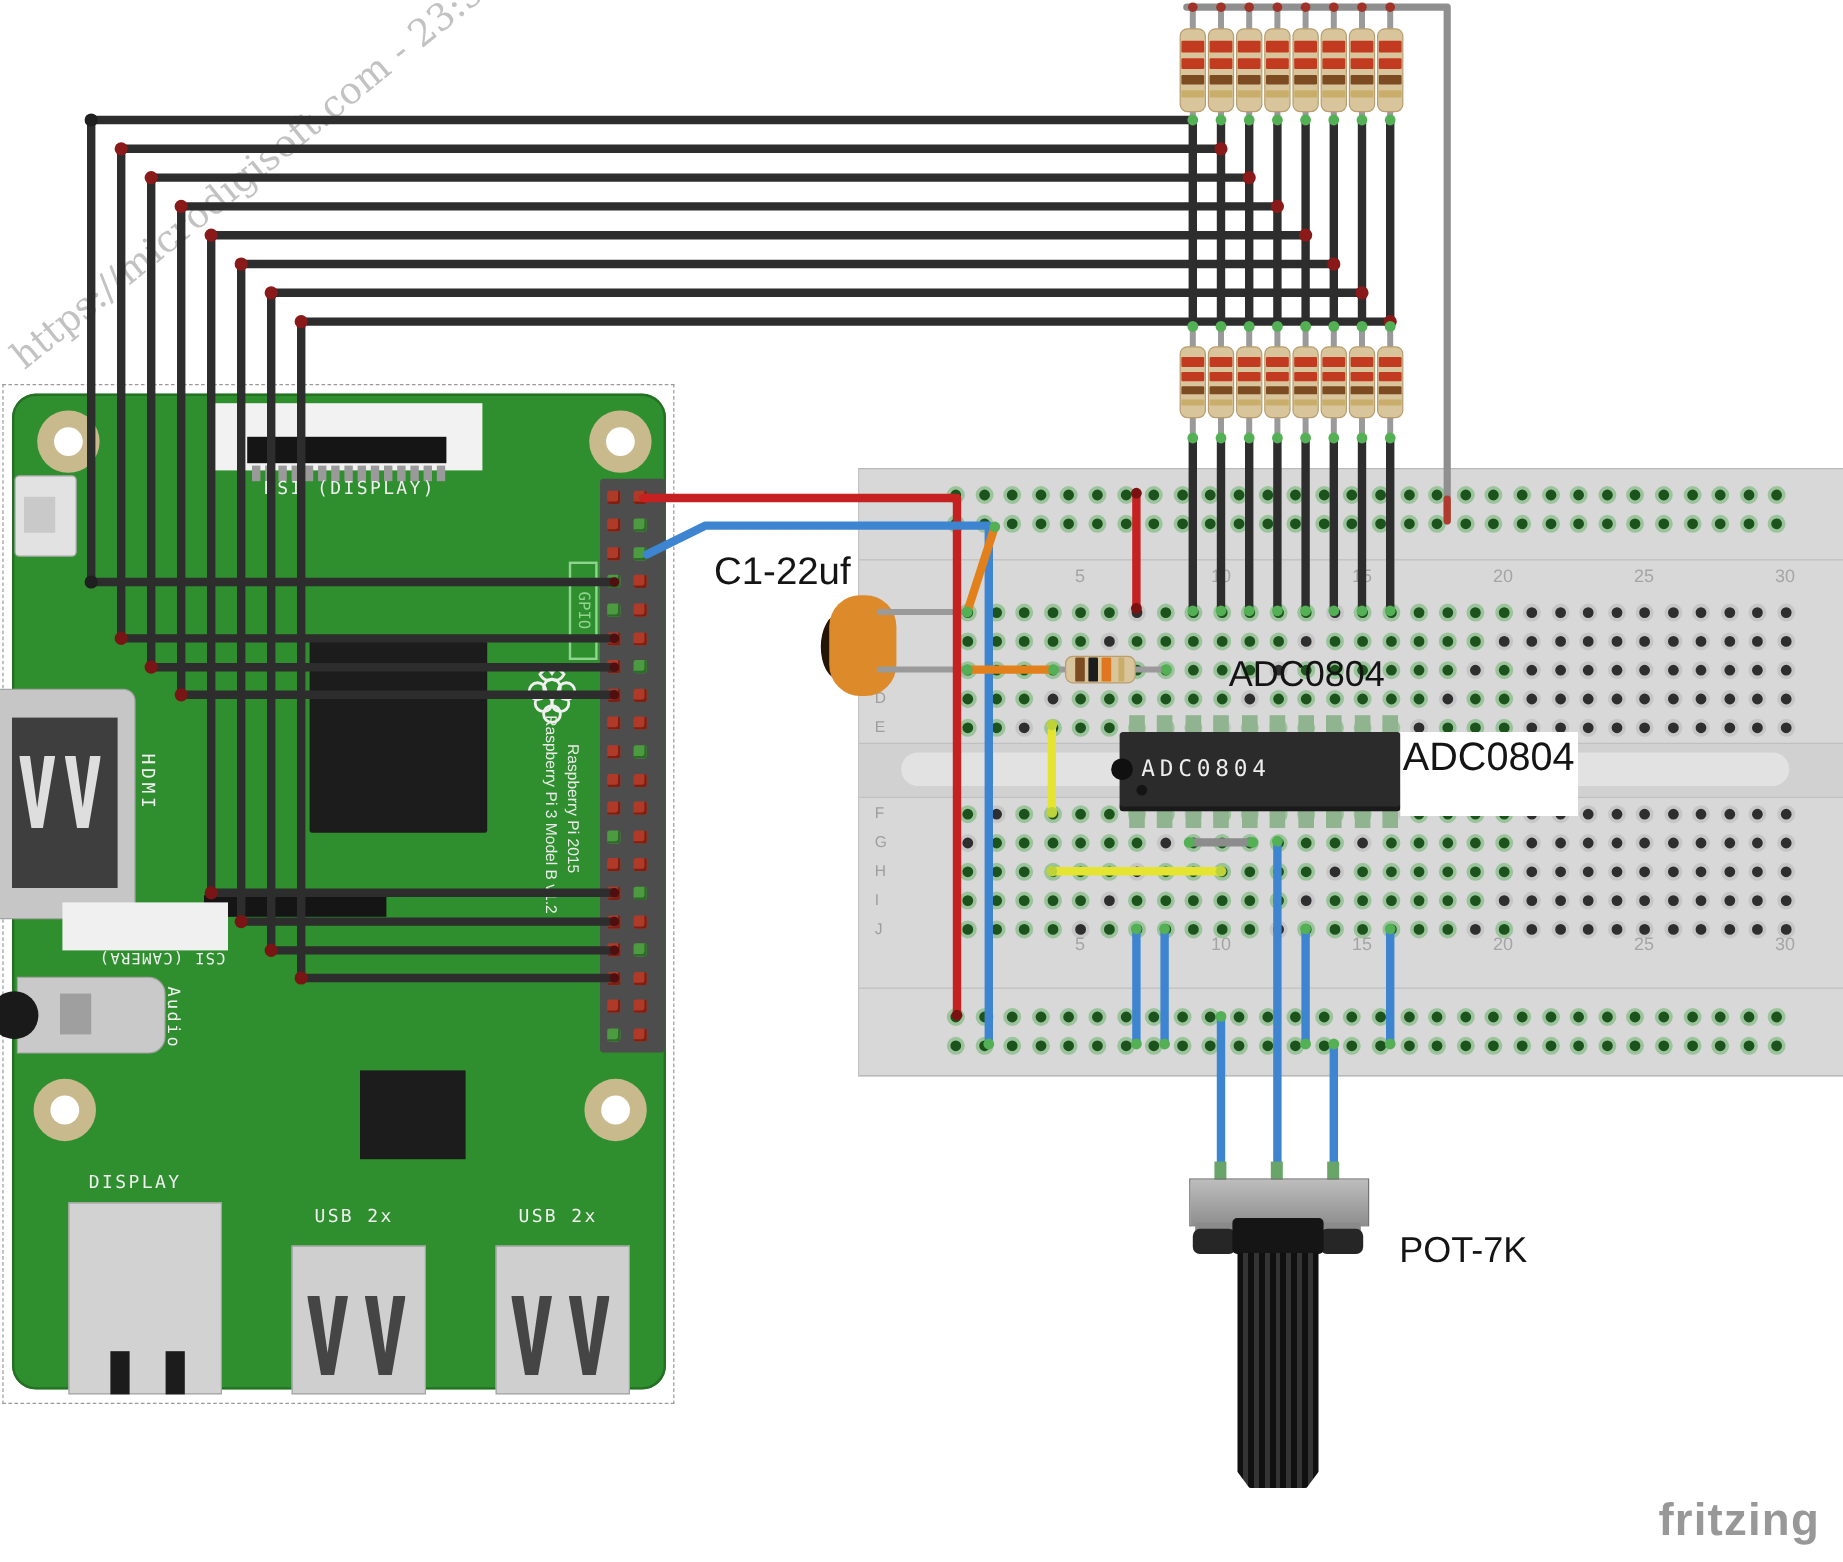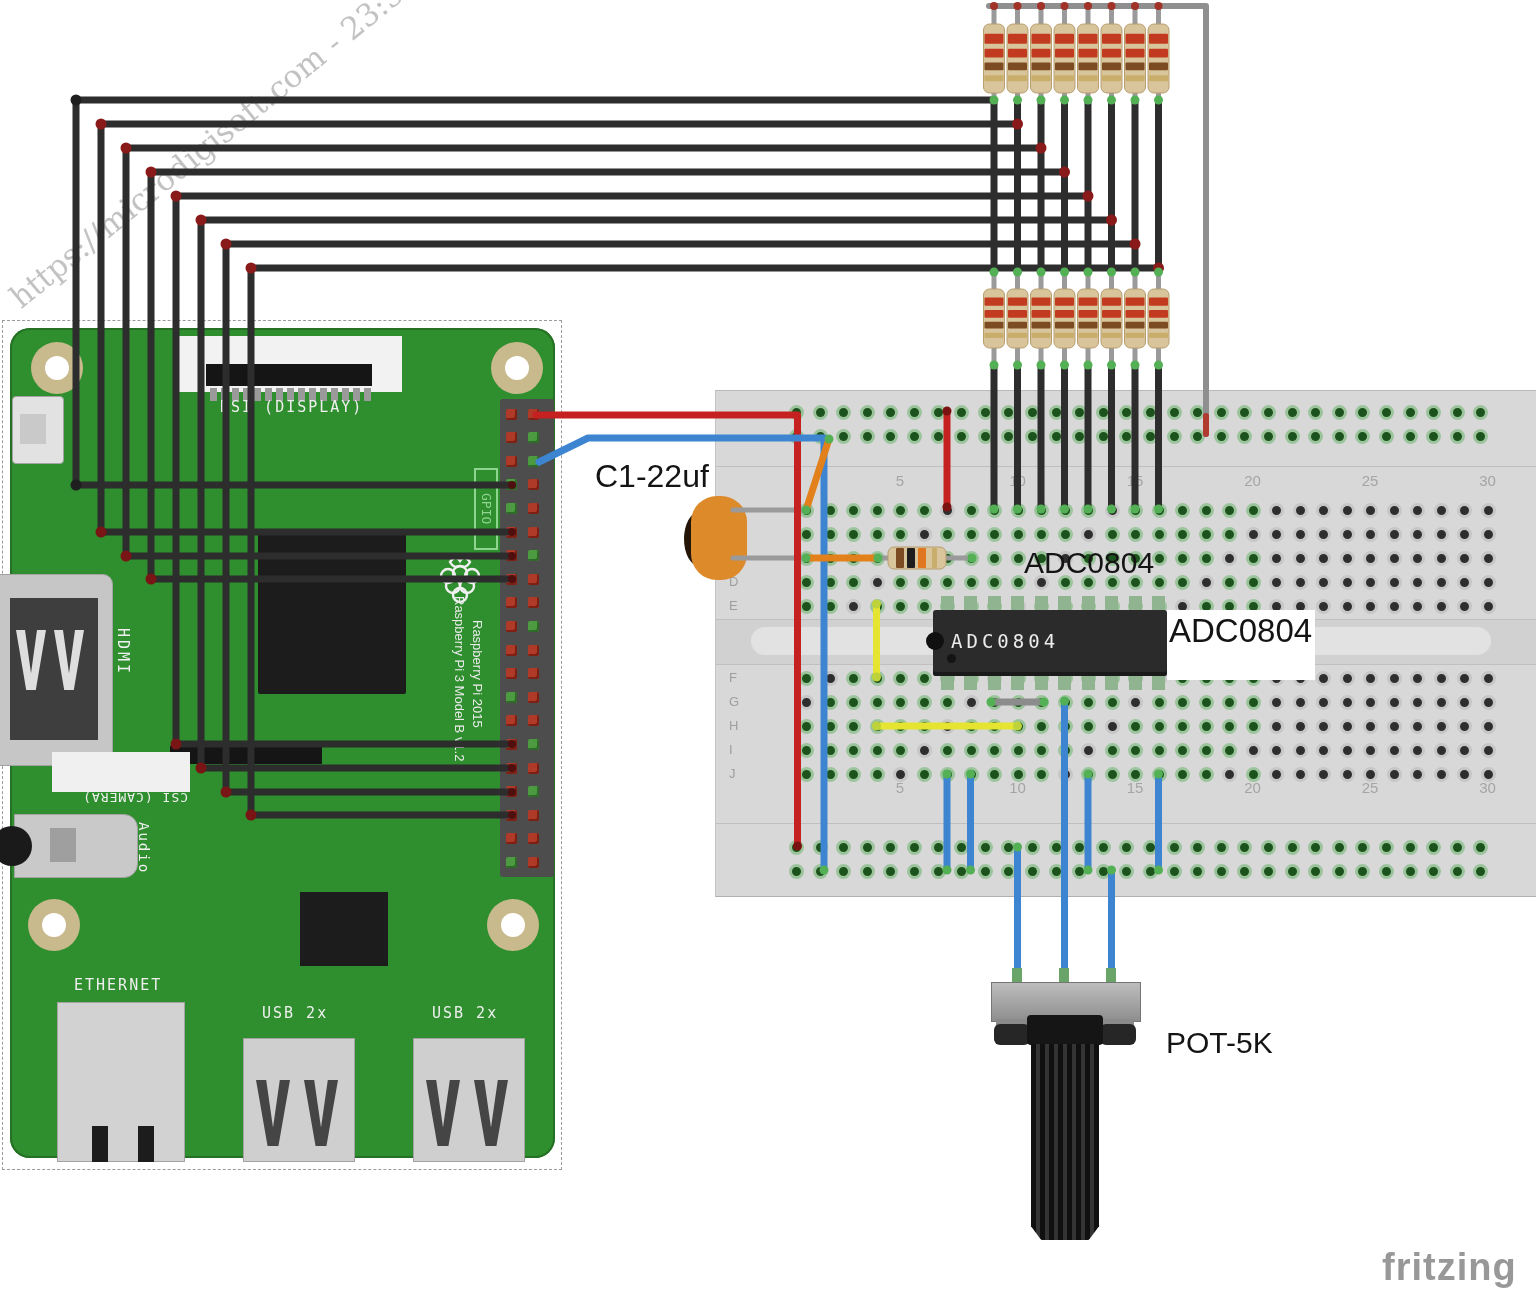--- a/index.html
+++ b/index.html
@@ -603,21 +603,21 @@
 
     <div class="abs" style="left:160px;top:418px;width:152px;height:18px;background:#151515"></div>
     <div class="abs" style="left:42px;top:424px;width:138px;height:40px;background:#f0f0f0"></div>
     <div class="mono" style="position:absolute;left:48px;top:462px;width:130px;font-size:13px;transform:rotate(180deg);letter-spacing:1px">CSI (CAMERA)</div>
 
     <div class="conn" style="left:4px;top:486px;width:122px;height:62px;border-radius:0 14px 14px 0;background:#c9c9c9"></div>
     <div class="abs" style="left:-18px;top:498px;width:40px;height:40px;border-radius:50%;background:#1a1a1a"></div>
     <div class="abs" style="left:40px;top:500px;width:26px;height:34px;background:#9f9f9f"></div>
     <div class="mono vtext" style="position:absolute;left:126px;top:494px;font-size:14px;letter-spacing:2px">Audio</div>
 
-    <div class="mono" style="position:absolute;left:64px;top:648px;font-size:15px;letter-spacing:2px">ETHERNET</div>
+    <div class="mono" style="position:absolute;left:64px;top:648px;font-size:15px;letter-spacing:2px">DISPLAY</div>
     <div class="conn" style="left:47px;top:674px;width:126px;height:158px;background:#d2d2d2"></div>
     <div class="abs dark" style="left:82px;top:798px;width:16px;height:36px"></div>
     <div class="abs dark" style="left:128px;top:798px;width:16px;height:36px"></div>
 
     <div class="mono" style="position:absolute;left:252px;top:676px;font-size:15px;letter-spacing:2px">USB 2x</div>
     <div class="conn" style="left:233px;top:710px;width:110px;height:122px;background:#cfcfcf"></div>
     <div class="usb-slot" style="left:246px;top:752px"></div>
     <div class="usb-slot" style="left:294px;top:752px"></div>
 
     <div class="mono" style="position:absolute;left:422px;top:676px;font-size:15px;letter-spacing:2px">USB 2x</div>
@@ -972,16 +972,16 @@
   <div class="pot-body"></div>
   <div class="pot-plate"></div>
   <div class="pot-wing" style="left:994px"></div>
   <div class="pot-wing" style="left:1100px"></div>
   <div class="pot-collar"></div>
   <div class="pot-shaft"></div>
 
   <div class="plabel cap-label">C1-22uf</div>
   <div class="plabel adc-bb-label">ADC0804</div>
   <div class="plabel adc-note">ADC0804</div>
-  <div class="plabel pot-label">POT-5K</div>
+  <div class="plabel pot-label">POT-7K</div>
 
   <div class="fritzing">fritzing</div>
 </div>
 
 </body></html>

